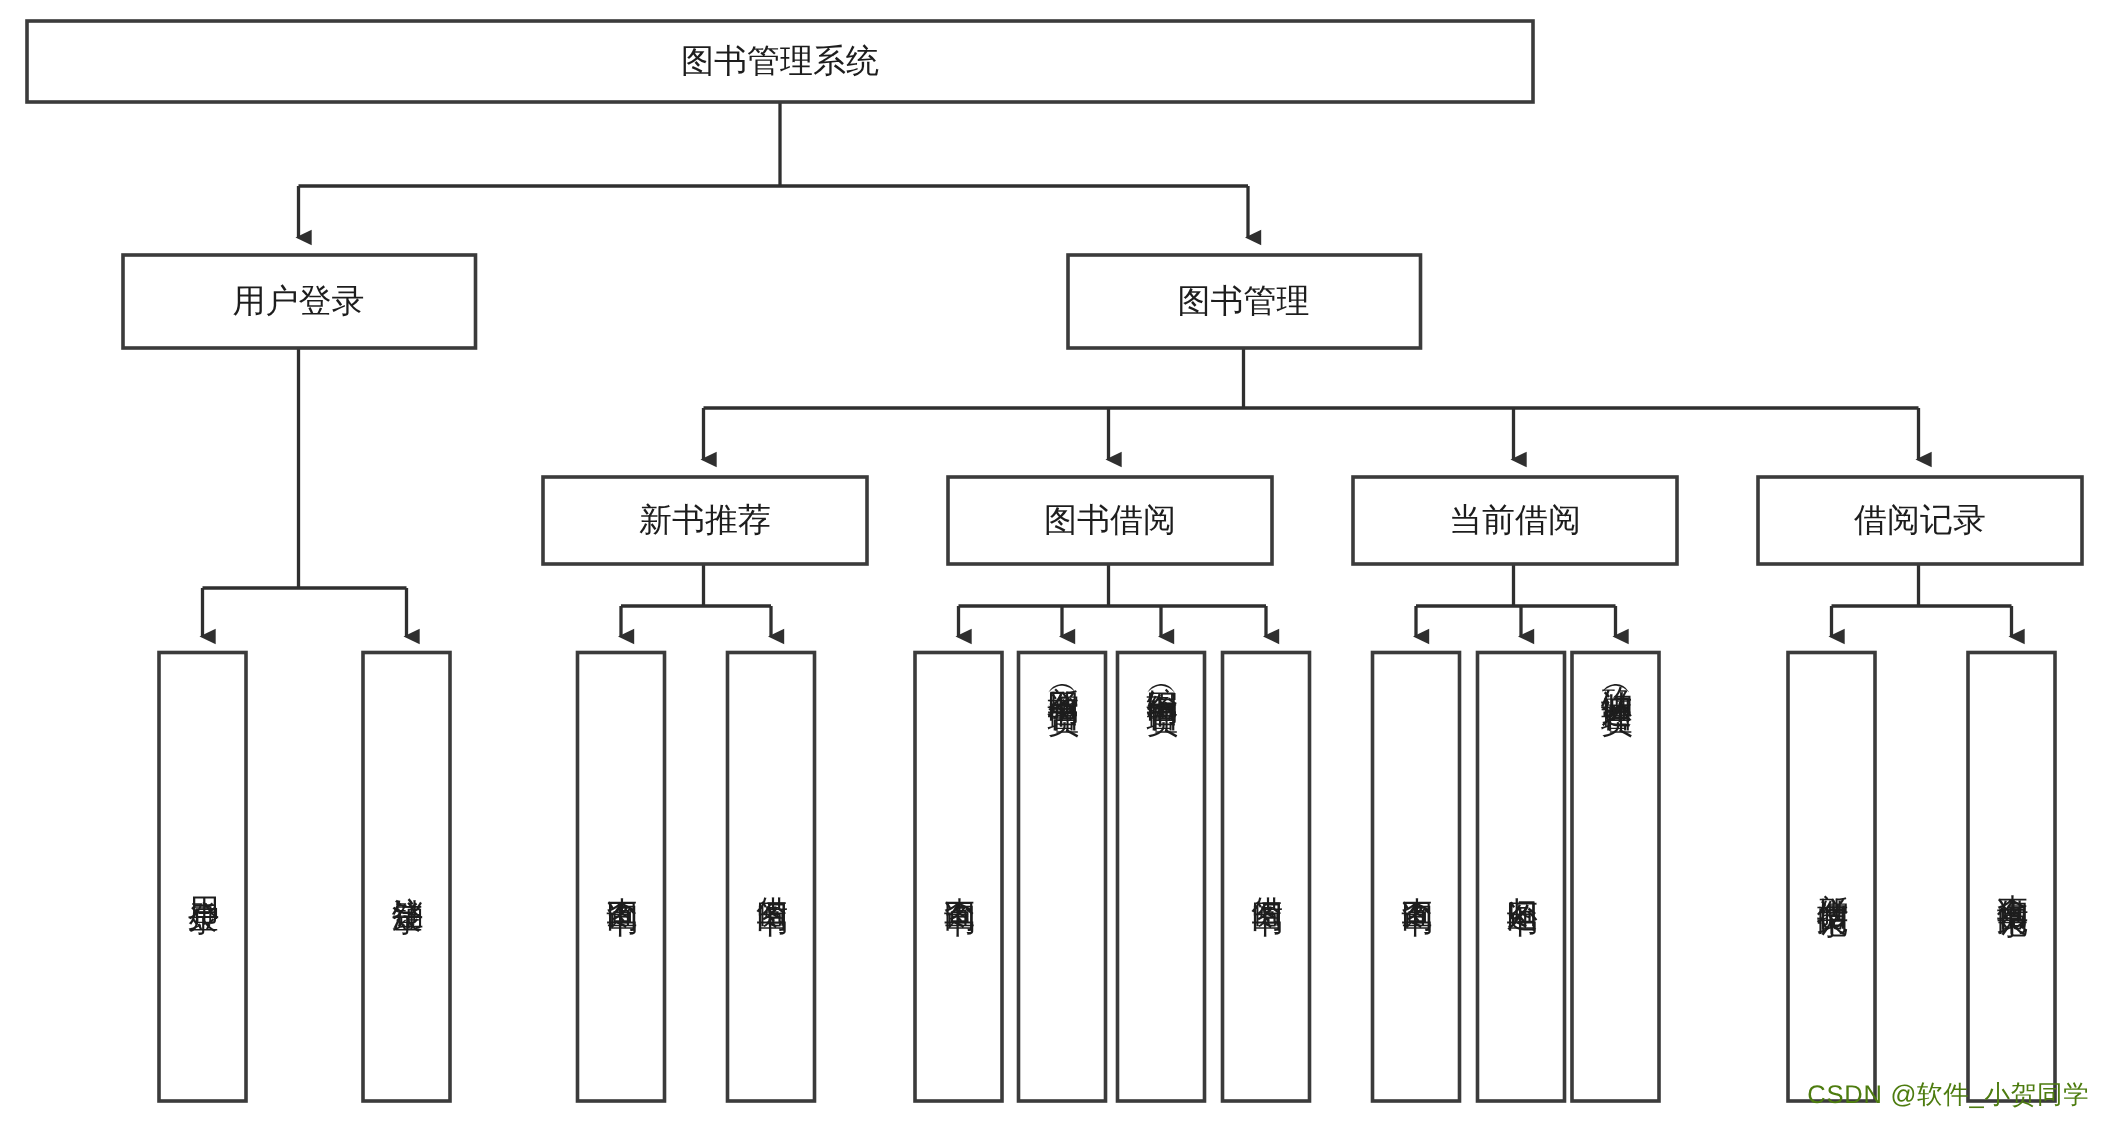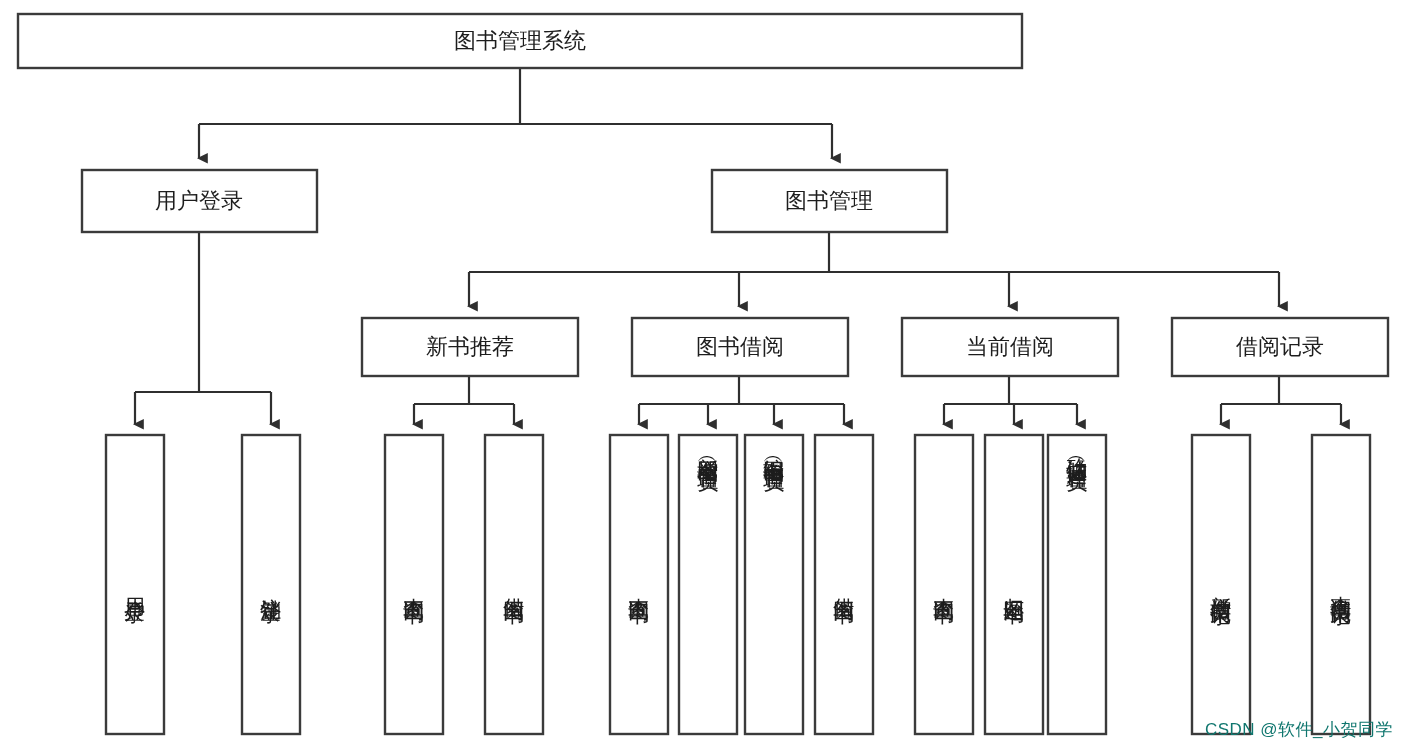--- a/index.html
+++ b/index.html
@@ -30,21 +30,21 @@
     white-space:nowrap;
     pointer-events:none;
   }
   .conn{stroke:#2f2f2f;stroke-width:2.2;fill:none;}
   .arrow-head{fill:#2f2f2f;}
   .watermark{
     position:absolute;
     right:12px;bottom:6px;
     font-family:"Liberation Sans","DejaVu Sans",sans-serif;
     font-size:17px;
-    color:#0f766e;
+    color:#4d7c0f;
     letter-spacing:0.5px;
     white-space:nowrap;
   }
 </style>
 </head>
 <body>
 
 <svg id="diagram" viewBox="0 0 1405 747">
   <defs>
     <marker id="arr" markerWidth="12" markerHeight="12" refX="5.5" refY="9.2" orient="auto" markerUnits="userSpaceOnUse">

